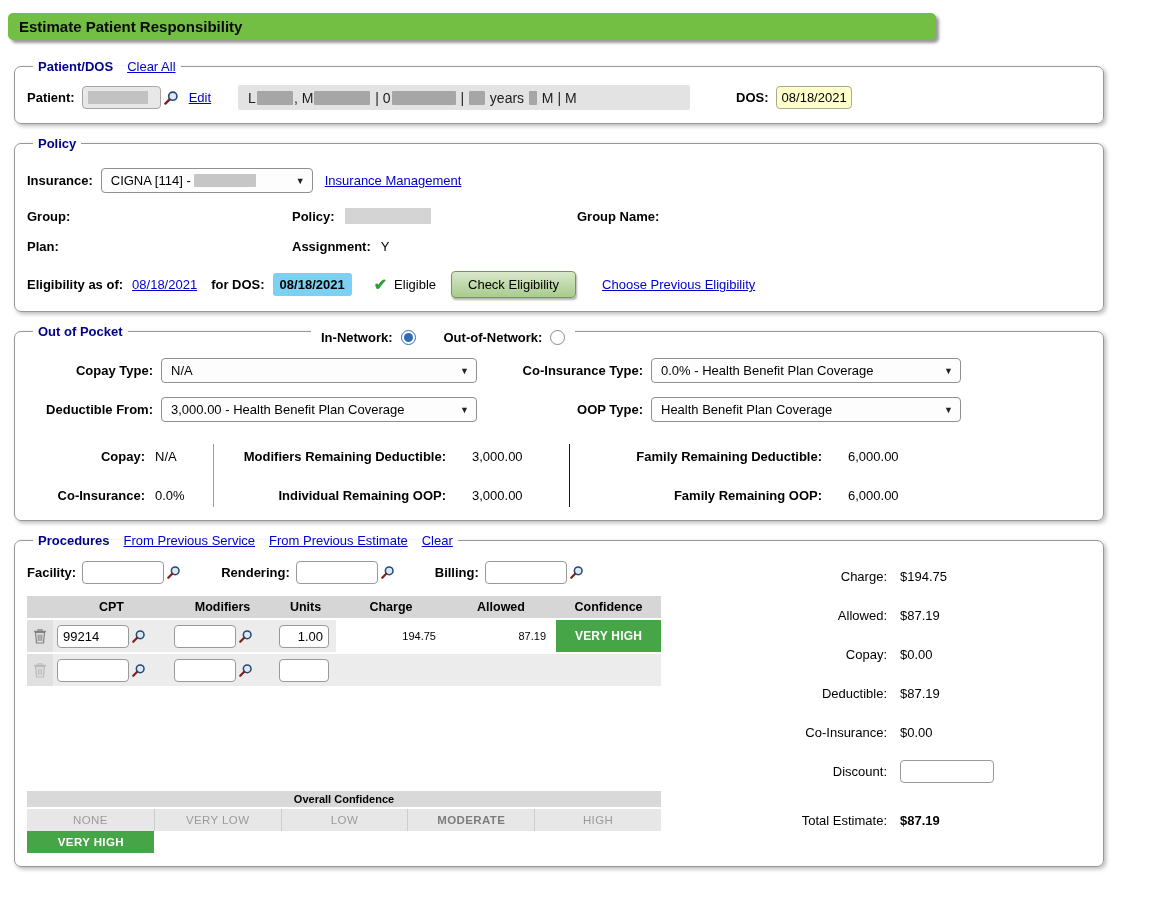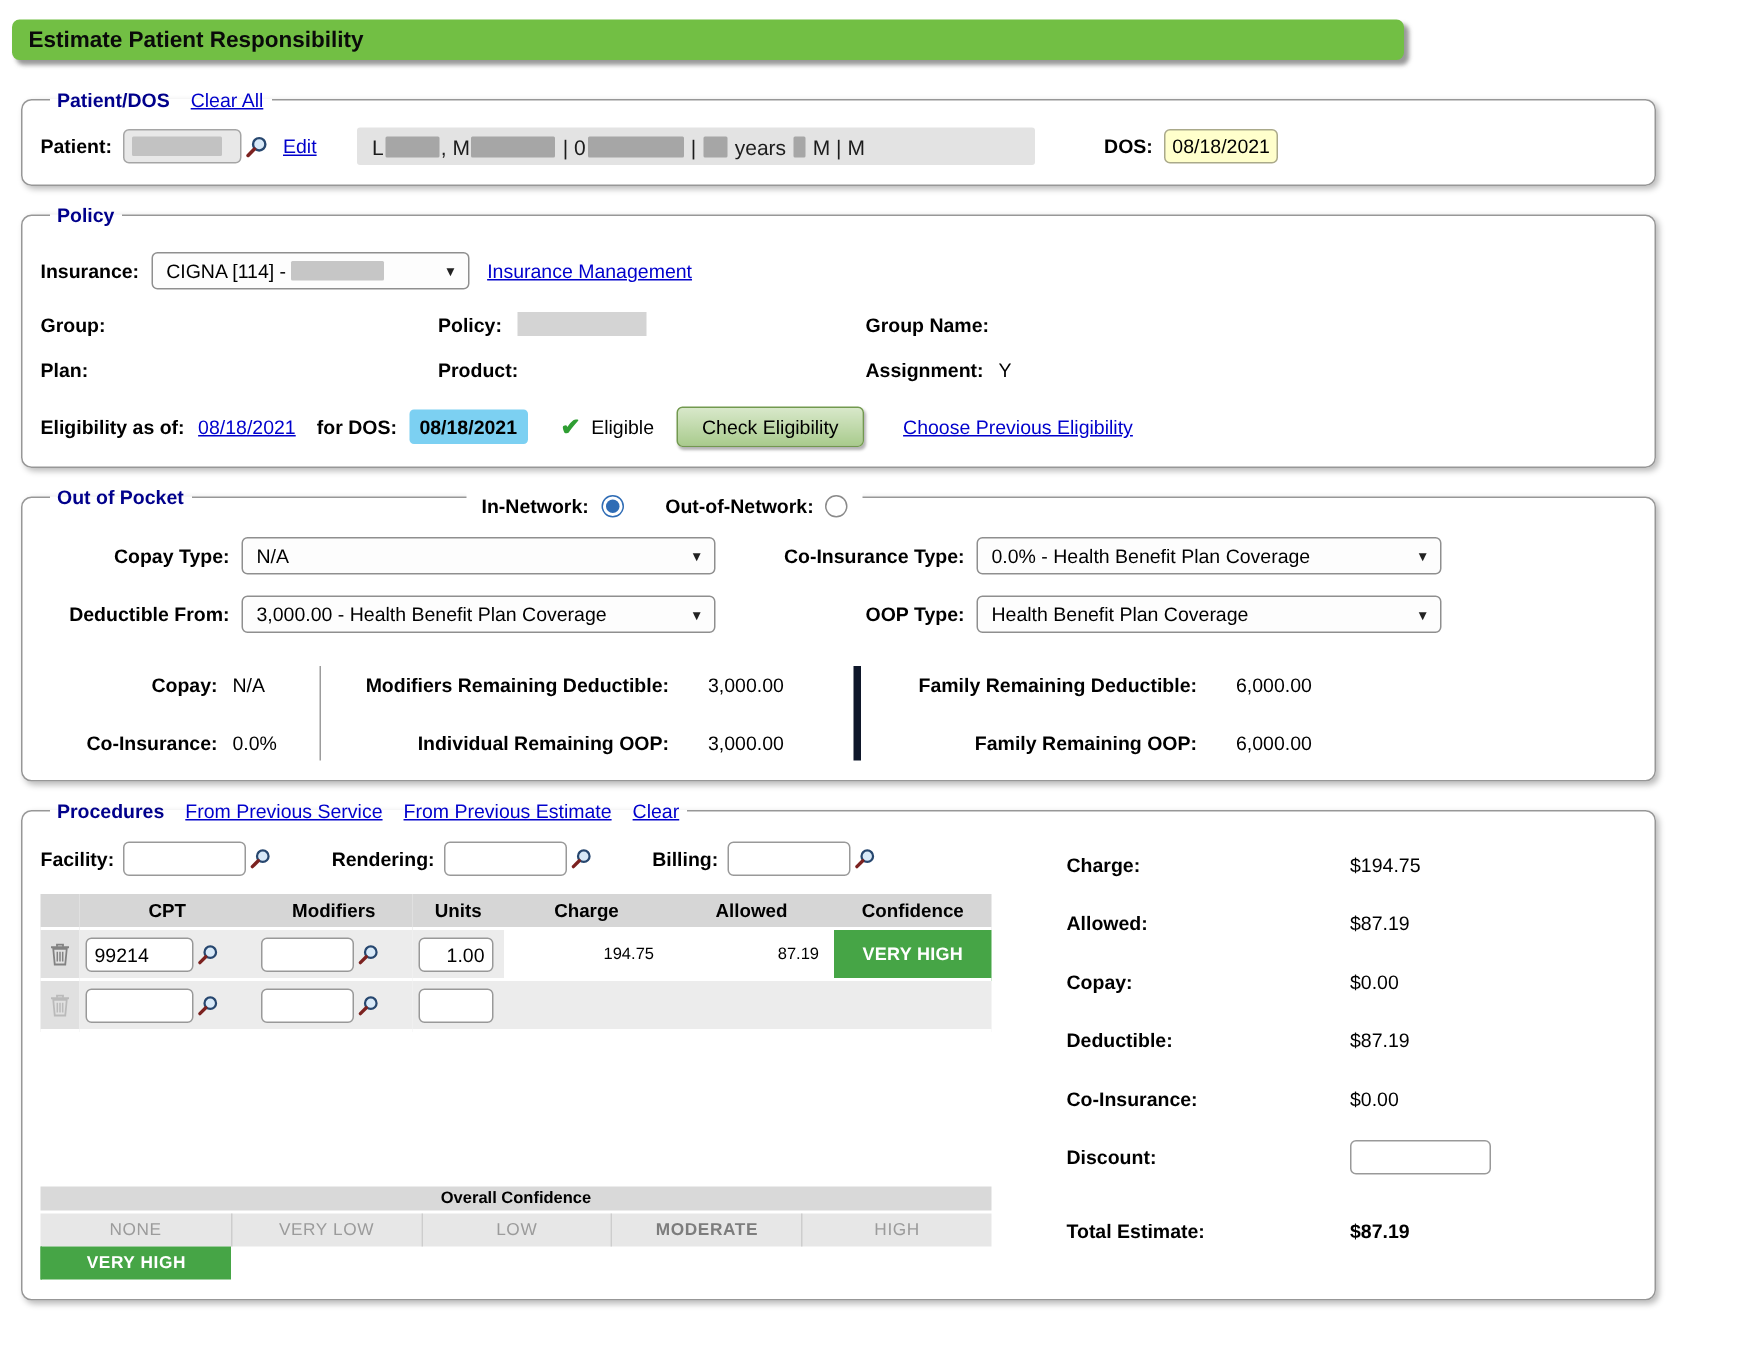--- a/index.html
+++ b/index.html
@@ -106,21 +106,21 @@
 
   .oop-values { display: flex; margin-top: 22px; }
   .oop-col .vrow { display: flex; align-items: center; height: 24px; }
   .oop-col .vrow + .vrow { margin-top: 15px; }
   .oop-col1 { width: 186px; }
   .oop-col1 .lbl { width: 118px; text-align: right; }
   .oop-col1 .val { margin-left: 10px; }
   .oop-col2 { width: 356px; border-left: 1px solid #9c9c9c; }
   .oop-col2 .lbl { width: 232px; text-align: right; }
   .oop-col2 .val { margin-left: 26px; }
-  .oop-col3 { width: 370px; border-left: 5px solid #0f172a; }
+  .oop-col3 { width: 370px; border-left: 1px solid #0f172a; padding-left: 28px; }
   .oop-col3 .lbl { width: 224px; text-align: right; }
   .oop-col3 .val { margin-left: 26px; }
 
   
   .proc-body { display: flex; margin-top: 8px; }
   .proc-left { width: 634px; }
   .proc-right { margin-left: 50px; padding-top: 4px; }
 
   .search-row { display: flex; align-items: center; }
   .search-row .inp { width: 82px; margin-left: 6px; }
@@ -151,21 +151,21 @@
   .conf-levels { display: grid; grid-template-columns: repeat(5, 1fr); margin-top: 2px; }
   .lvl {
     background: #e7e7e7; color: #9b9b9b; text-align: center; font-size: 11.5px;
     padding: 5px 0; border-left: 1px solid #cdcdcd; letter-spacing: .4px; white-space: nowrap;
   }
   .lvl:first-child { border-left: none; }
   .lvl:nth-child(4) { font-weight: bold; color: #7d7d7d; }
   .lvl.selected { background: var(--confidence_green, #46a546); color: #fff; font-weight: bold; border-left-color: var(--confidence_green, #46a546); }
 
   .sum-row { display: flex; align-items: center; height: 23px; margin-bottom: 16px; }
-  .sum-lbl { width: 176px; font-weight: bold; white-space: nowrap; }
+  .sum-lbl { width: 176px; text-align: right; font-weight: normal; white-space: nowrap; }
   .sum-val { margin-left: 13px; }
   .sum-row .inp { width: 94px; margin-left: 13px; }
   .sum-row.total { margin-top: 26px; }
   .sum-row.total .sum-val { font-weight: bold; }
 </style>
 </head>
 <body>
 
 <div class="title-bar">
   <span>Estimate Patient Responsibility</span>
@@ -231,23 +231,20 @@
     </div>
     <div class="pol-cell">
         <span class="lbl">Group Name:</span>
       </div>
   </div>
   <div class="pol-grid">
     <div class="pol-cell">
         <span class="lbl">Plan:</span>
       </div>
     <div class="pol-cell">
-        <span class="lbl">Product:</span>
-      </div>
-    <div class="pol-cell">
       <span class="lbl">Assignment:</span>
       <span style="margin-left:10px;">Y</span>
     </div>
   </div>
   <div class="elig-row">
     <span class="lbl">Eligibility as of:</span>
     <a class="lnk" style="margin-left:9px;">08/18/2021</a>
     <span class="lbl" style="margin-left:14px;">for DOS:</span>
     <span class="elig-dos">08/18/2021</span>
     <span class="check-mark">✔</span>

